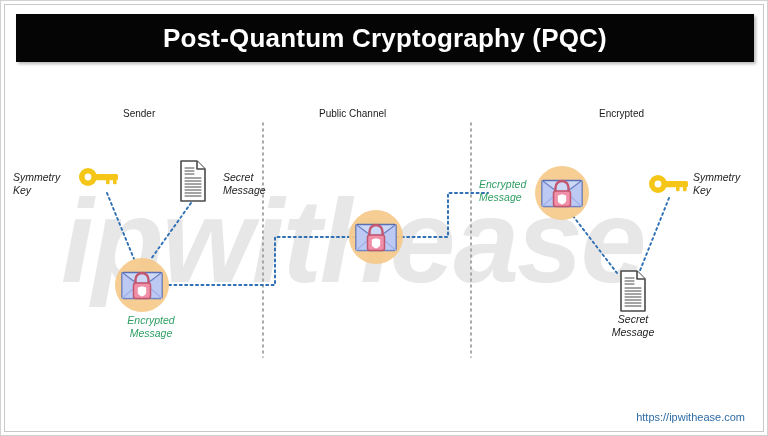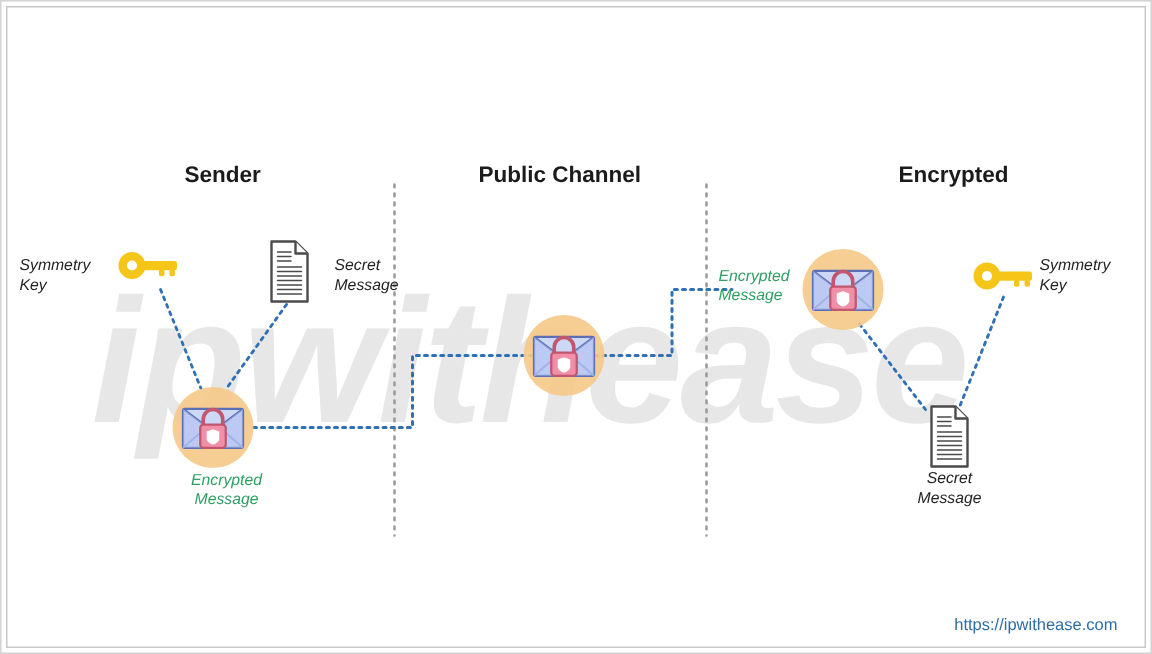--- a/index.html
+++ b/index.html
@@ -54,22 +54,22 @@
     color:#ffffff;
     font-size:26px;
     font-weight:700;
     letter-spacing:.2px;
     font-family:"Liberation Sans", sans-serif;
   }
 
   
   .section-head{
     position:absolute;
-    font-size:15px;
-    font-weight:700;
+    font-size:10px;
+    font-weight:400;
     color:#1b1b1b;
     white-space:nowrap;
   }
   #head-sender{left:122px;top:107px;}
   #head-channel{left:318px;top:107px;}
   #head-receiver{left:598px;top:107px;}
 
   
   #canvas{position:absolute;left:0;top:0;width:768px;height:436px;}
 
@@ -102,20 +102,23 @@
   }
 </style>
 </head>
 <body>
 
 <div id="root">
 
   <div id="watermark">ipwithease</div>
   <div class="frame-edge"></div>
 
+  <div id="title-banner">
+    <span id="title-text">Post-Quantum Cryptography (PQC)</span>
+  </div>
 
   <div class="section-head" id="head-sender">Sender</div>
   <div class="section-head" id="head-channel">Public Channel</div>
   <div class="section-head" id="head-receiver">Encrypted</div>
 
   <svg id="canvas" viewBox="0 0 768 436">
     <defs>
 
       <g id="doc-glyph">
         <path d="M0,0 L16,0 L24,8 L24,40 L0,40 Z" fill="#ffffff" stroke="#4a4a4a" stroke-width="1.6" stroke-linejoin="round"></path>

